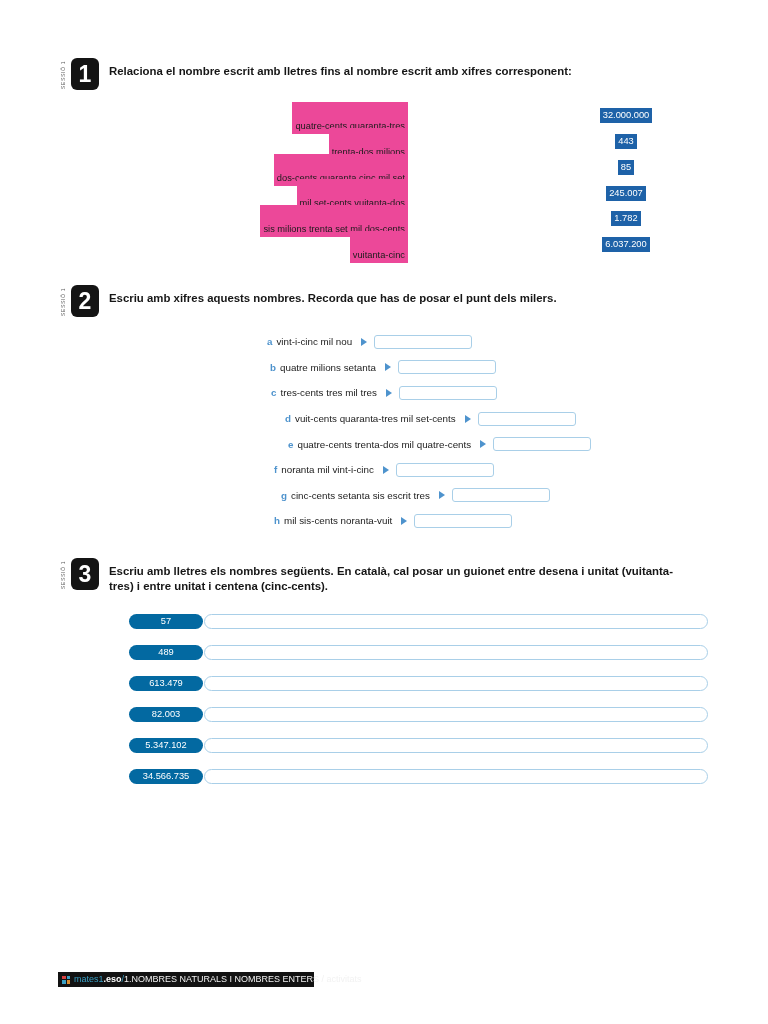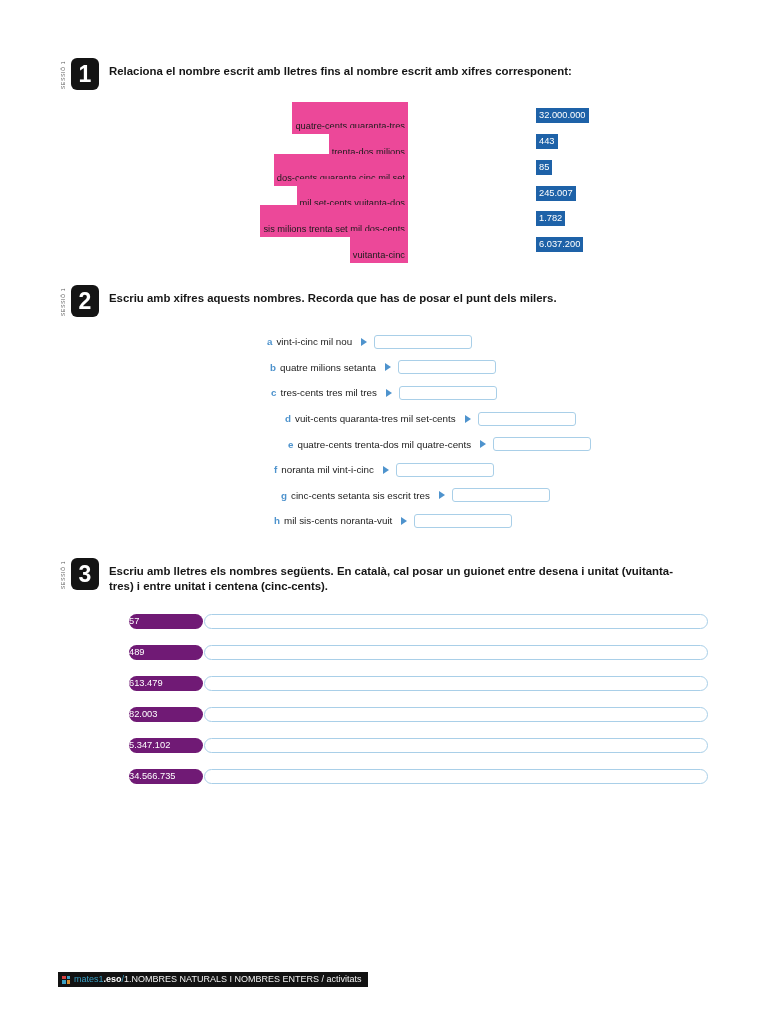--- a/index.html
+++ b/index.html
@@ -88,21 +88,21 @@
     left: 0;
     top: 0;
     width: 352px;
     text-align: right;
   }
   .col-right {
     position: absolute;
     left: 480px;
     top: 0;
     width: 180px;
-    text-align: left;
+    text-align: center;
   }
   .chip-row {
     height: 25.8px;
     line-height: 25.8px;
   }
   .chip-words {
     display: inline-block;
     background: #ec4899;
     color: #1b1b1b;
     font-size: 9.3px;
@@ -174,26 +174,26 @@
     width: 652px;
   }
   .row3 {
     display: flex;
     align-items: center;
     height: 31px;
   }
   .row3-label {
     width: 74px;
     height: 15px;
-    background: #701a75;
+    background: #0369a1;
     border-radius: 7.5px;
     color: #ffffff;
     font-size: 9.3px;
     line-height: 15px;
-    text-align: left;
+    text-align: center;
     flex: 0 0 auto;
     margin-left: 73px;
   }
   .row3-input {
     flex: 1 1 auto;
     height: 15px;
     border: 1px solid #a9cfe8;
     border-radius: 7.5px;
     background: #ffffff;
     box-sizing: border-box;
@@ -380,21 +380,21 @@
         <div class="row3-label">5.347.102</div>
         <div class="row3-input"></div>
       </div>
       <div class="row3">
         <div class="row3-label">34.566.735</div>
         <div class="row3-input"></div>
       </div>
     </div>
   </div>
 
-  <div class="footer-bar" style="width: 310px;">
+  <div class="footer-bar" style="width: 256px;">
     <span class="logo-grid">
       <i id="lg0" style="background: rgb(217, 64, 64);"></i>
         <i id="lg1" style="background: rgb(58, 159, 196);"></i>
         <i id="lg2" style="background: rgb(58, 159, 196);"></i>
         <i id="lg3" style="background: rgb(217, 140, 48);"></i>
     </span>
     <span class="footer-text"><span class="f-mates">mates1</span><span class="f-eso">.eso</span><span class="f-slash">/</span><span class="f-rest">1.NOMBRES NATURALS I NOMBRES ENTERS / activitats</span></span>
   </div>
 
 </div>

